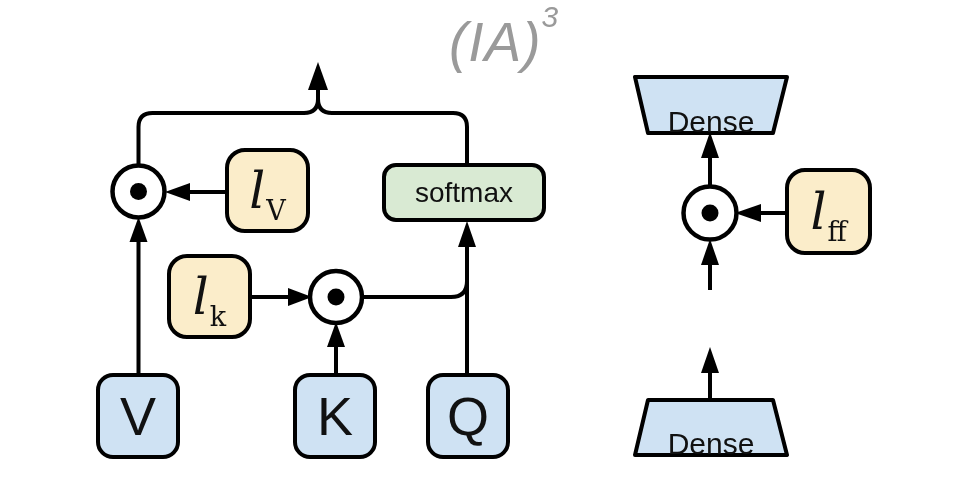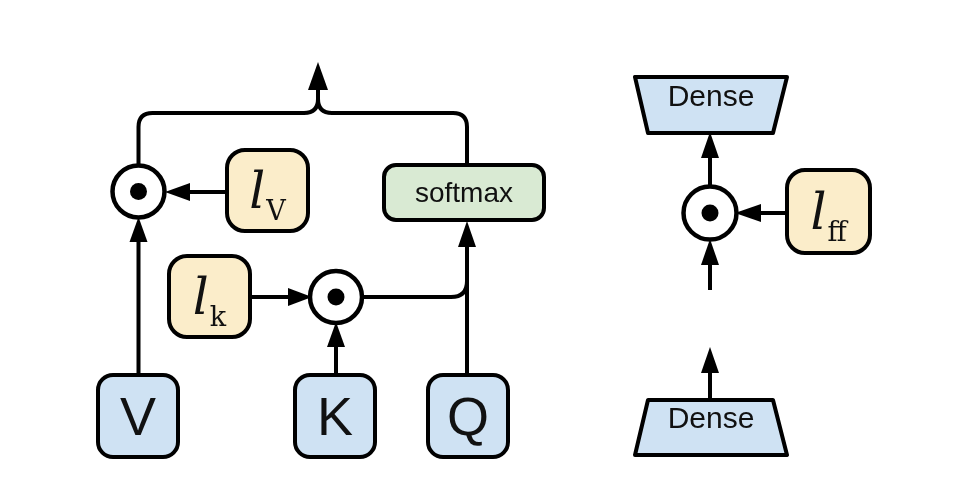--- a/index.html
+++ b/index.html
@@ -21,22 +21,22 @@
   .blue{background:#cfe2f3;border-radius:17px;}
   .green{background:#d9ead3;border-radius:14px;}
   .tan{background:#fbedca;border-radius:20px;}
   .input-label{font-size:54px;font-weight:400;}
   .op-label{font-size:28px;}
   .nl-label{font-size:30px;}
   .math{display:inline-flex;align-items:baseline;font-family:"DejaVu Serif",serif;}
   .math .base{font-style:italic;font-size:50px;line-height:1;}
   .math .sub{font-style:normal;font-size:27px;line-height:1;position:relative;top:12px;margin-left:1px;}
   .trap-label{
-    position:absolute;display:flex;align-items:flex-start;justify-content:center;
-    font-size:30px;color:#111;
+    position:absolute;display:flex;align-items:center;justify-content:center;
+    font-size:30px;color:#111;margin-top:16px;
   }
   .title{
     position:absolute;left:449px;top:2px;
     font-style:italic;font-size:55px;line-height:1.0;
     color:#9a9a9a;letter-spacing:1px;
   }
   .title sup{font-size:30px;vertical-align:34px;letter-spacing:0;}
 </style>
 </head>
 <body>
@@ -96,20 +96,21 @@
     </g>
     <g>
       <circle cx="710" cy="213" r="26.5" fill="#fff" stroke="#000" stroke-width="4.5"></circle>
       <circle cx="710" cy="213" r="8.5" fill="#000"></circle>
     </g>
 
     <path d="M635 77 L787 77 L773 133 L648 133 Z" fill="#cfe2f3" stroke="#000" stroke-width="4" stroke-linejoin="round"></path>
     <path d="M648 400 L773 400 L787 455 L635 455 Z" fill="#cfe2f3" stroke="#000" stroke-width="4" stroke-linejoin="round"></path>
   </svg>
 
+  <div class="title"><span>(IA)</span><sup>3</sup></div>
 
   <div class="box tan" style="left:225px;top:148px;width:85px;height:85px;">
     <span class="math">
         <span class="base">l</span>
         <span class="sub">V</span>
       </span>
   </div>
 
   <div class="box tan" style="left:167px;top:254px;width:85px;height:85px;">
     <span class="math">

